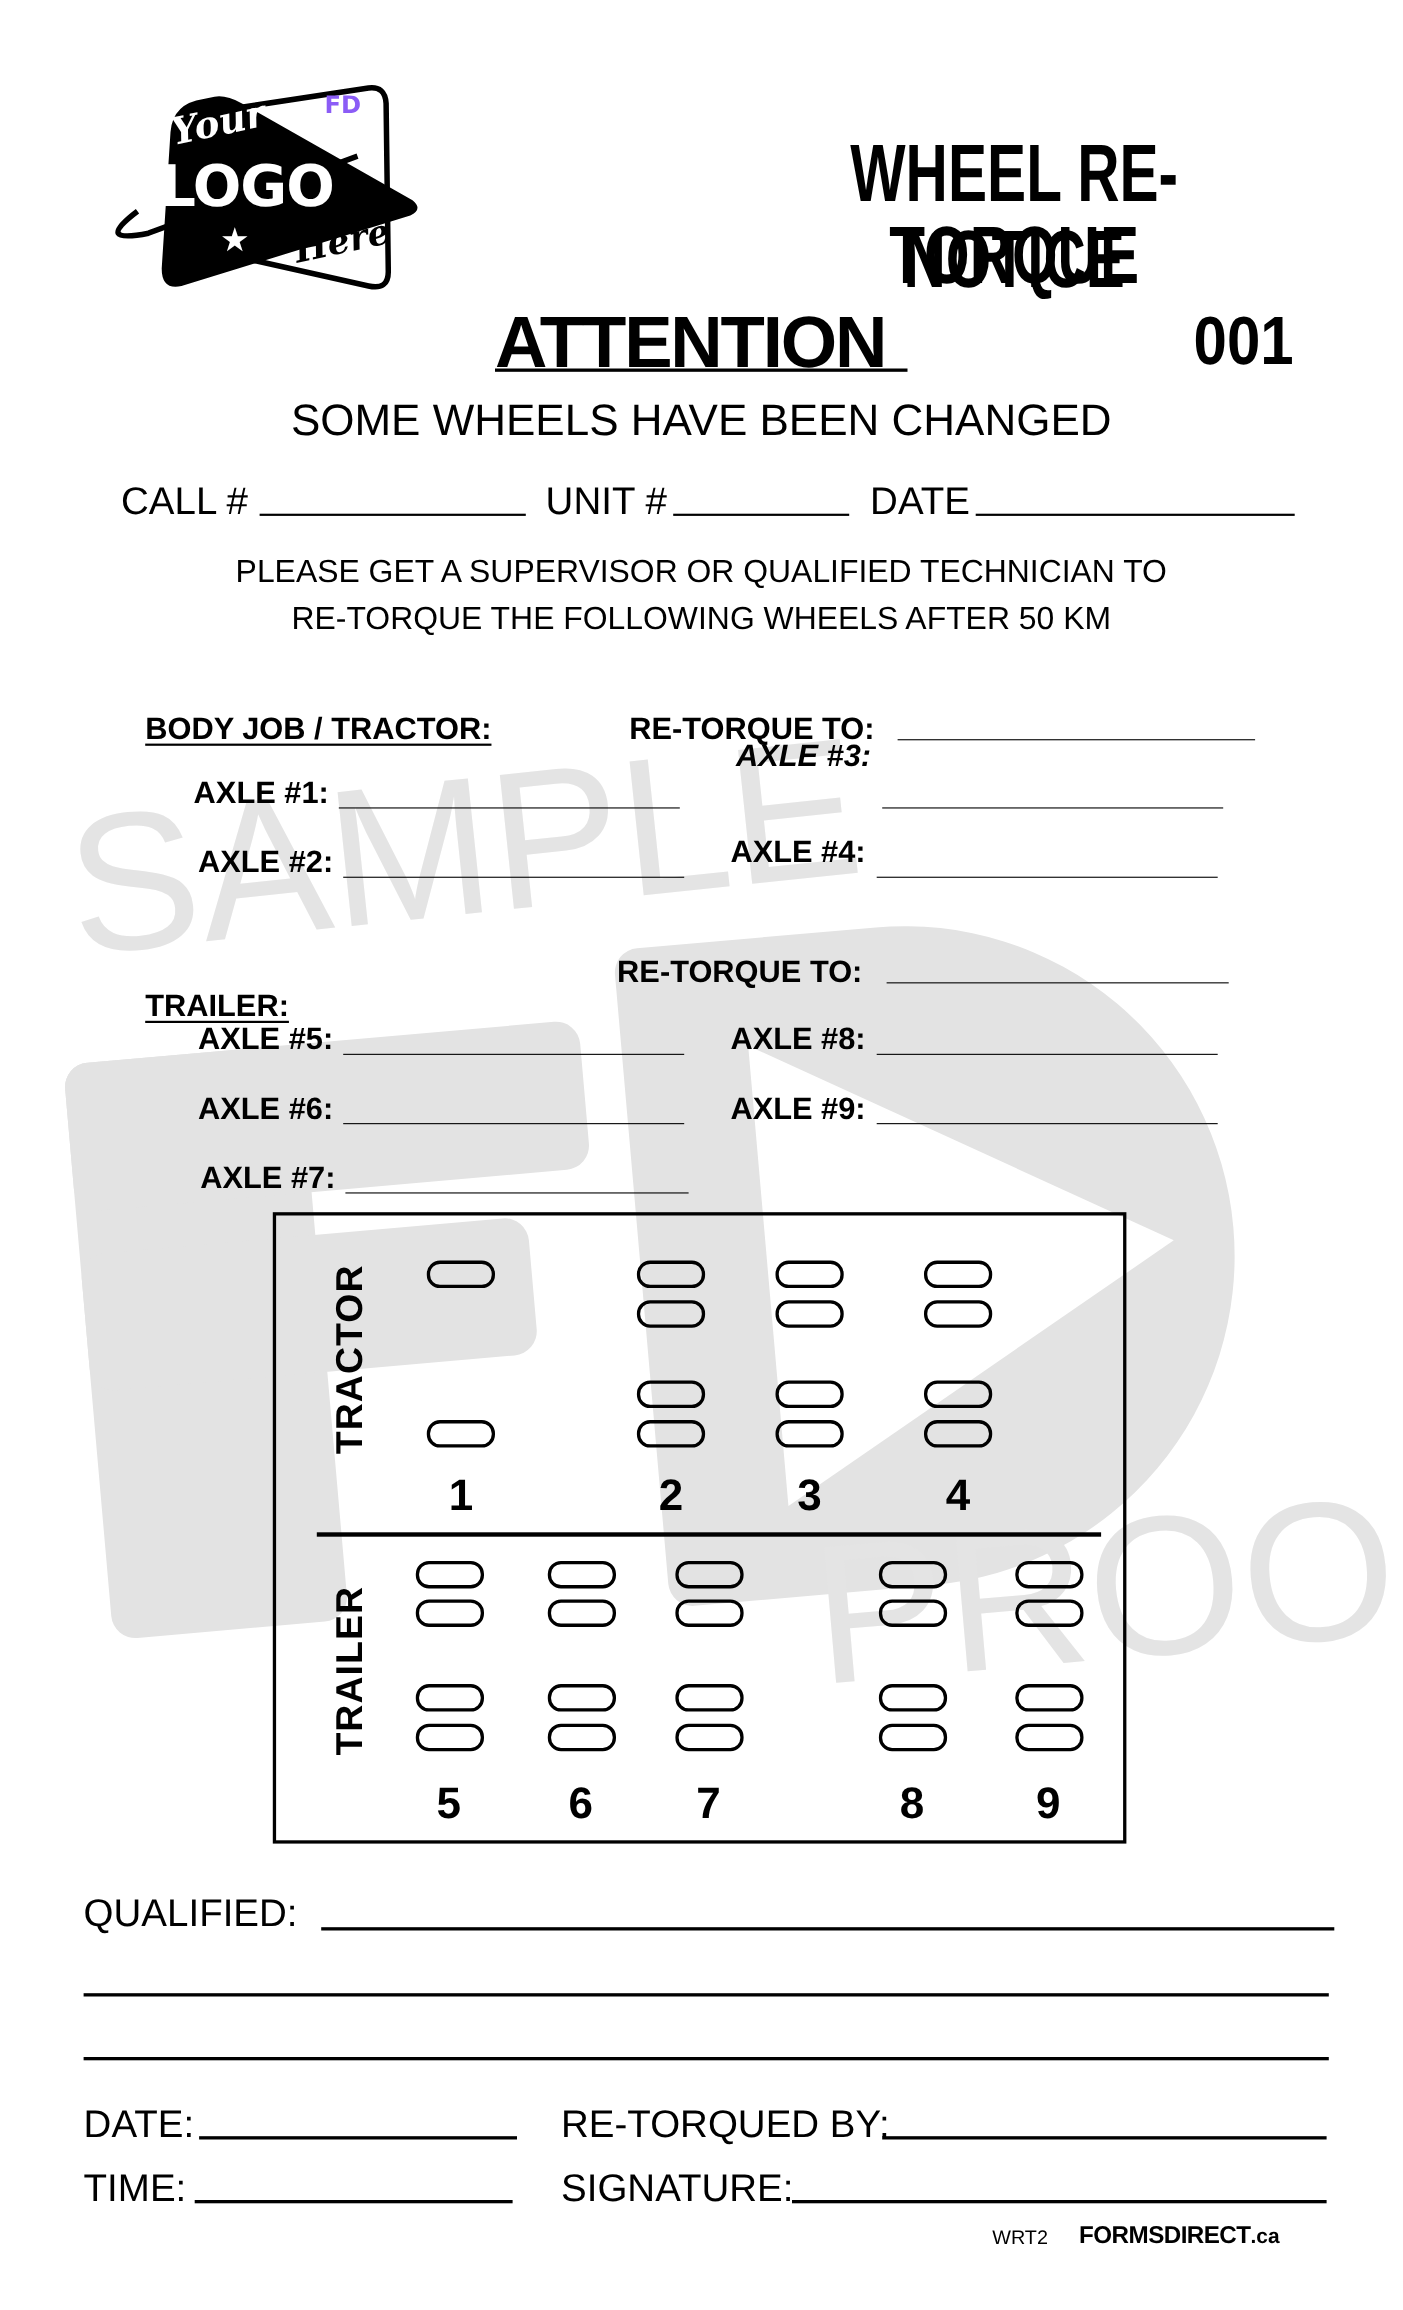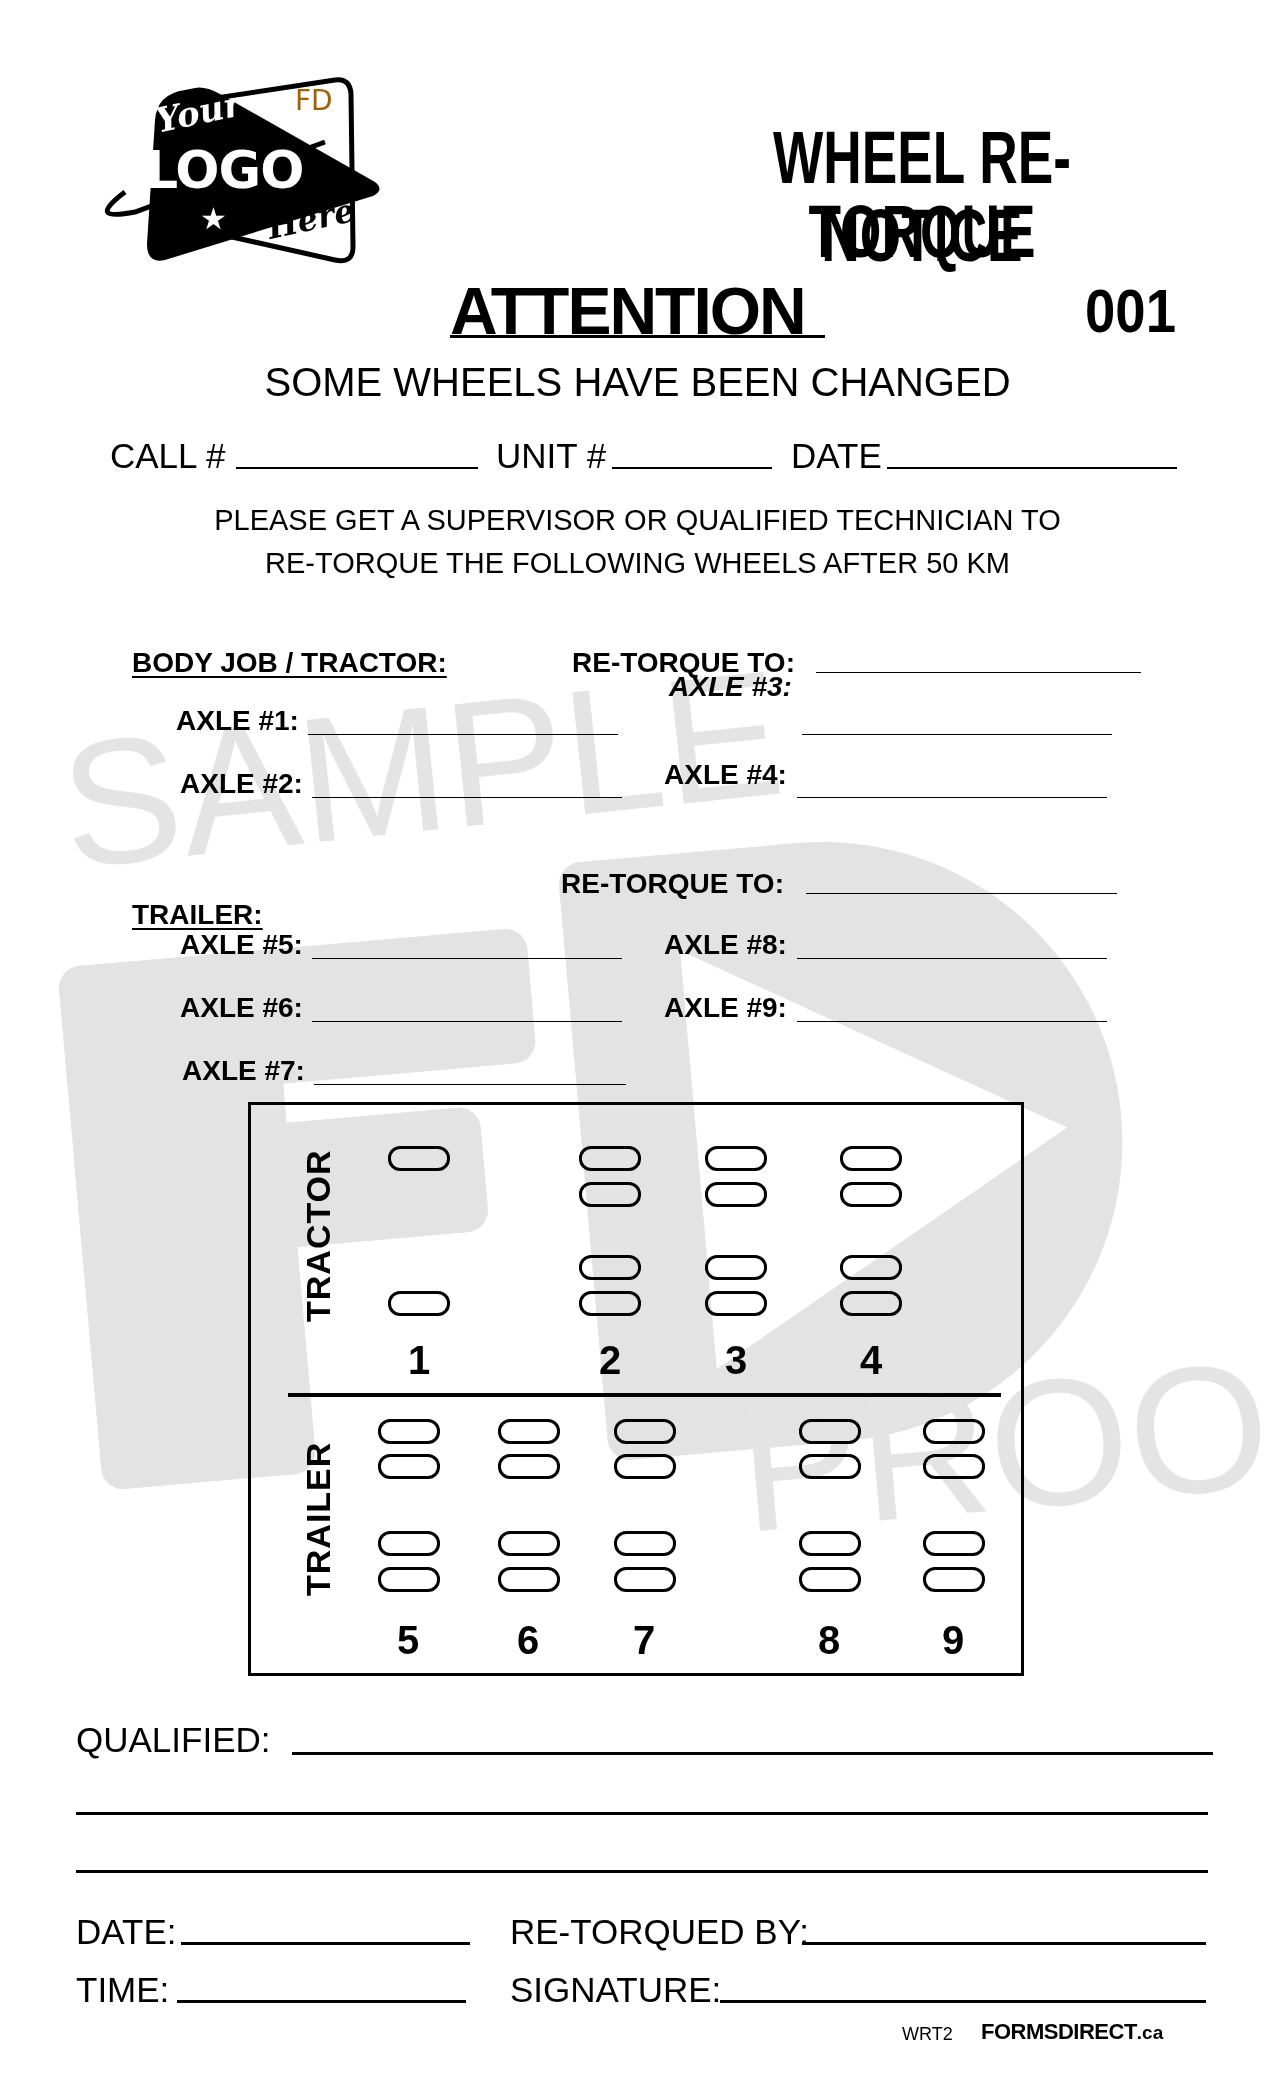--- a/index.html
+++ b/index.html
@@ -46,21 +46,21 @@
 
     <path d="M30 120 Q -10 150 40 140 L 230 70" stroke="#000" stroke-width="5" fill="none"></path>
 
     <path d="M95 30 L 240 8 Q 255 6 256 22 L 258 175 Q 258 192 240 188 L 70 150" stroke="#000" stroke-width="5" fill="none"></path>
 
     <path d="M60 48 Q 62 22 90 18 L 100 16 Q 110 14 125 22 L 280 110 Q 290 118 278 124 L 70 188 Q 52 192 52 172 Z" fill="#000"></path>
   </svg>
   <div class="abs" style="left:60px;top:20px;color:#fff;font-family:'DejaVu Serif',serif;font-style:italic;font-weight:700;font-size:34px;transform:rotate(-12deg);">Your</div>
   <div class="abs" style="left:50px;top:68px;color:#fff;font-family:'DejaVu Sans',sans-serif;font-weight:700;font-size:52px;letter-spacing:-1px;">LOGO</div>
   <div class="abs" style="left:172px;top:128px;color:#000;font-family:'DejaVu Serif',serif;font-style:italic;font-weight:700;font-size:32px;transform:rotate(-12deg);">Here</div>
-  <div class="abs" style="left:200px;top:12px;color:#a16207;font-family:'DejaVu Sans',sans-serif;font-weight:400;font-size:28px;">FD</div>
+  <div class="abs" style="left:200px;top:12px;color:#8b5cf6;font-family:'DejaVu Sans',sans-serif;font-weight:700;font-size:22px;">FD</div>
   <div class="abs" style="left:105px;top:132px;color:#fff;font-size:30px;line-height:1;">★</div>
 </div>
 
 <div class="abs" style="left:632px;top:86px;width:580px;height:150px;text-align:center;margin-top:35px;">
   <div class="abs title" style="left:0;top:0;width:580px;text-align:center;font-size:74px;line-height:74px;transform:scaleX(0.72);transform-origin:center;">WHEEL RE-TORQUE</div>
   <div class="abs title" style="left:0;top:78px;width:580px;text-align:center;font-size:74px;line-height:74px;transform:scaleX(0.72);transform-origin:center;">NOTICE</div>
 </div>
 
 <div class="abs" style="left:450px;top:278px;font-weight:700;font-size:66px;line-height:1;letter-spacing:-2px;white-space:nowrap;">ATTENTION</div>
 <div class="abs" style="left:450px;top:335px;width:375px;height:3px;background:#000;"></div>

